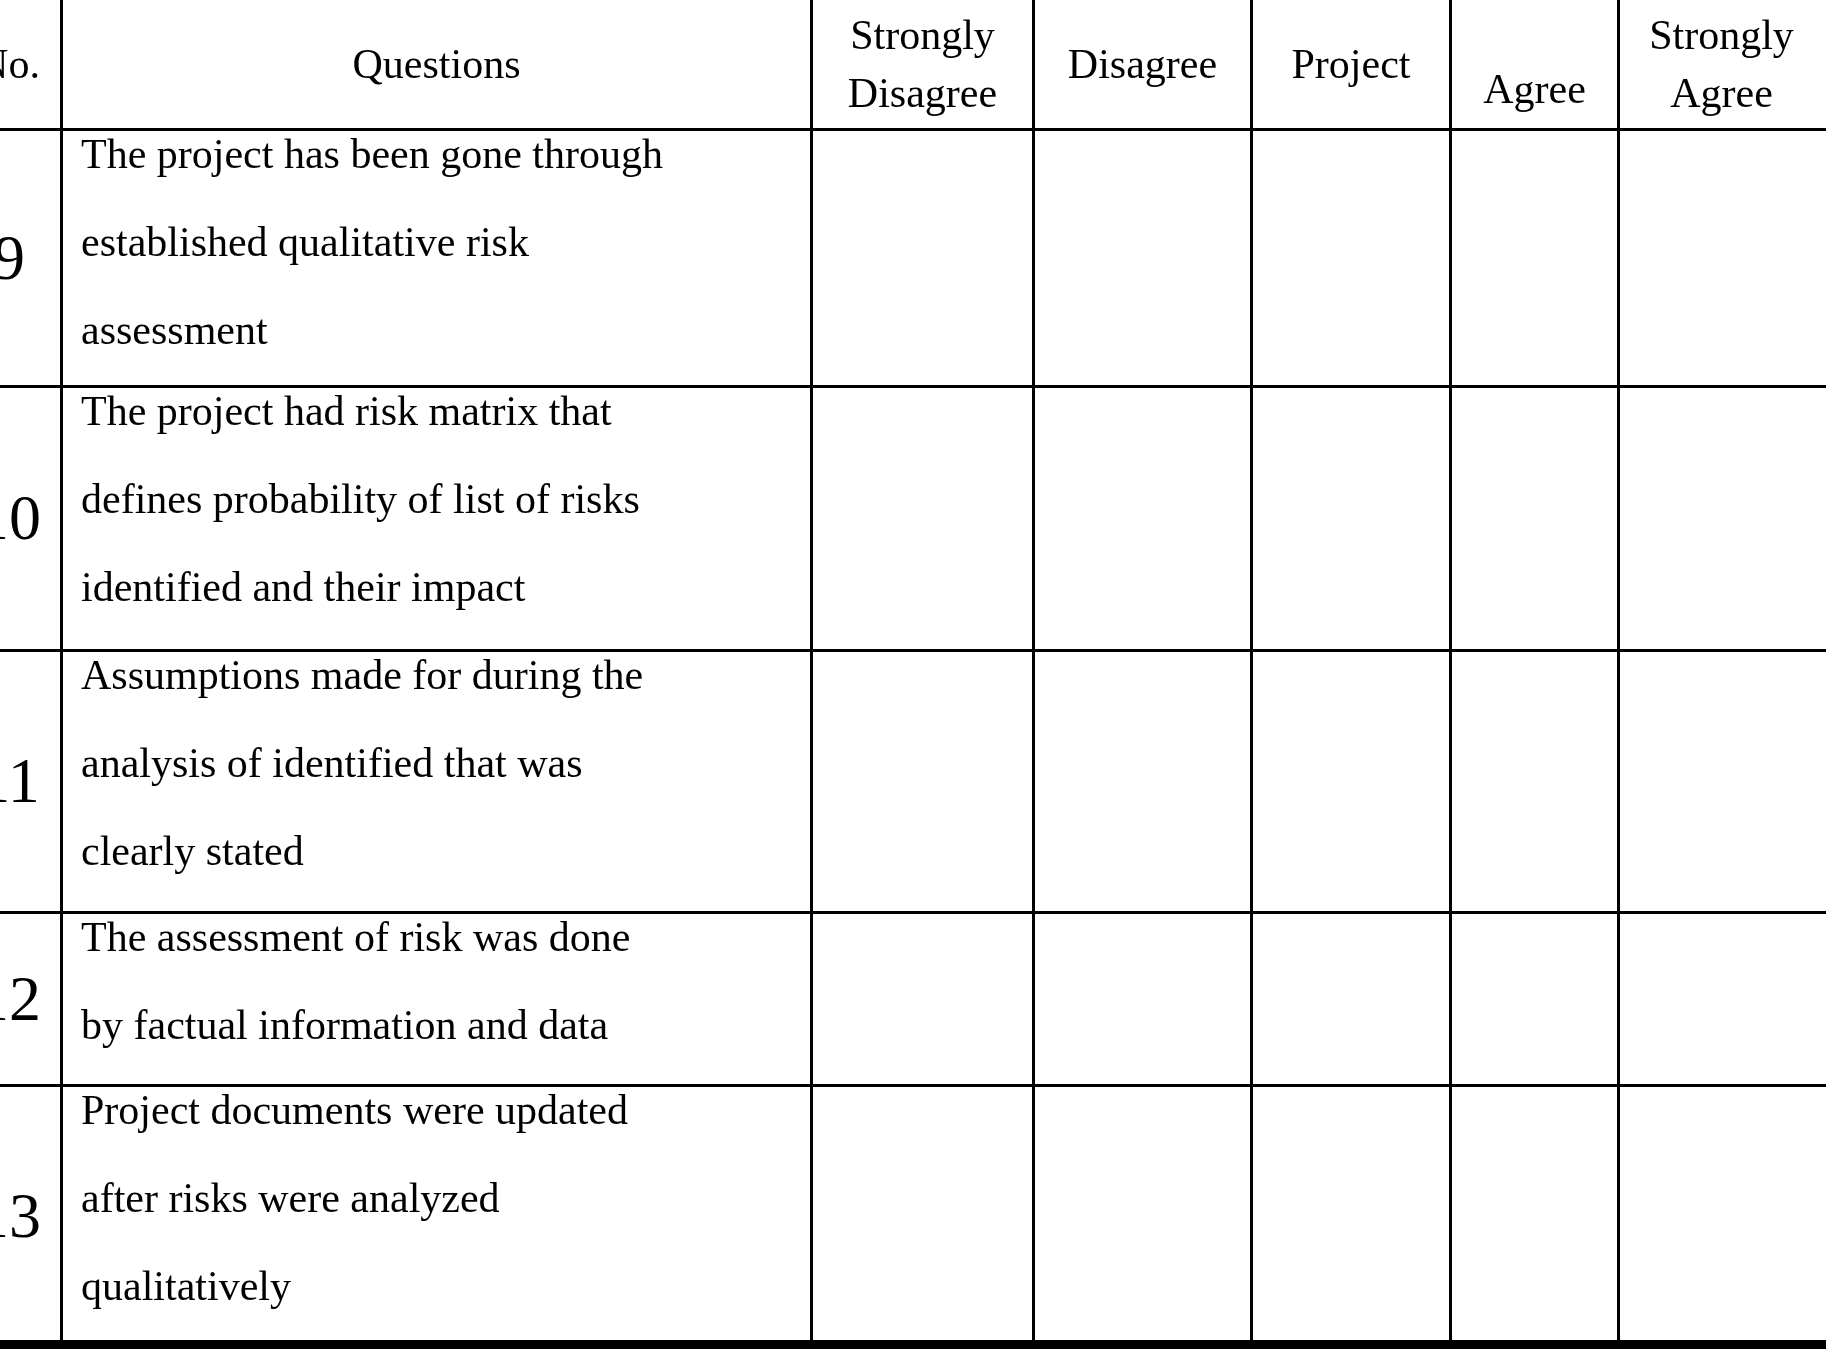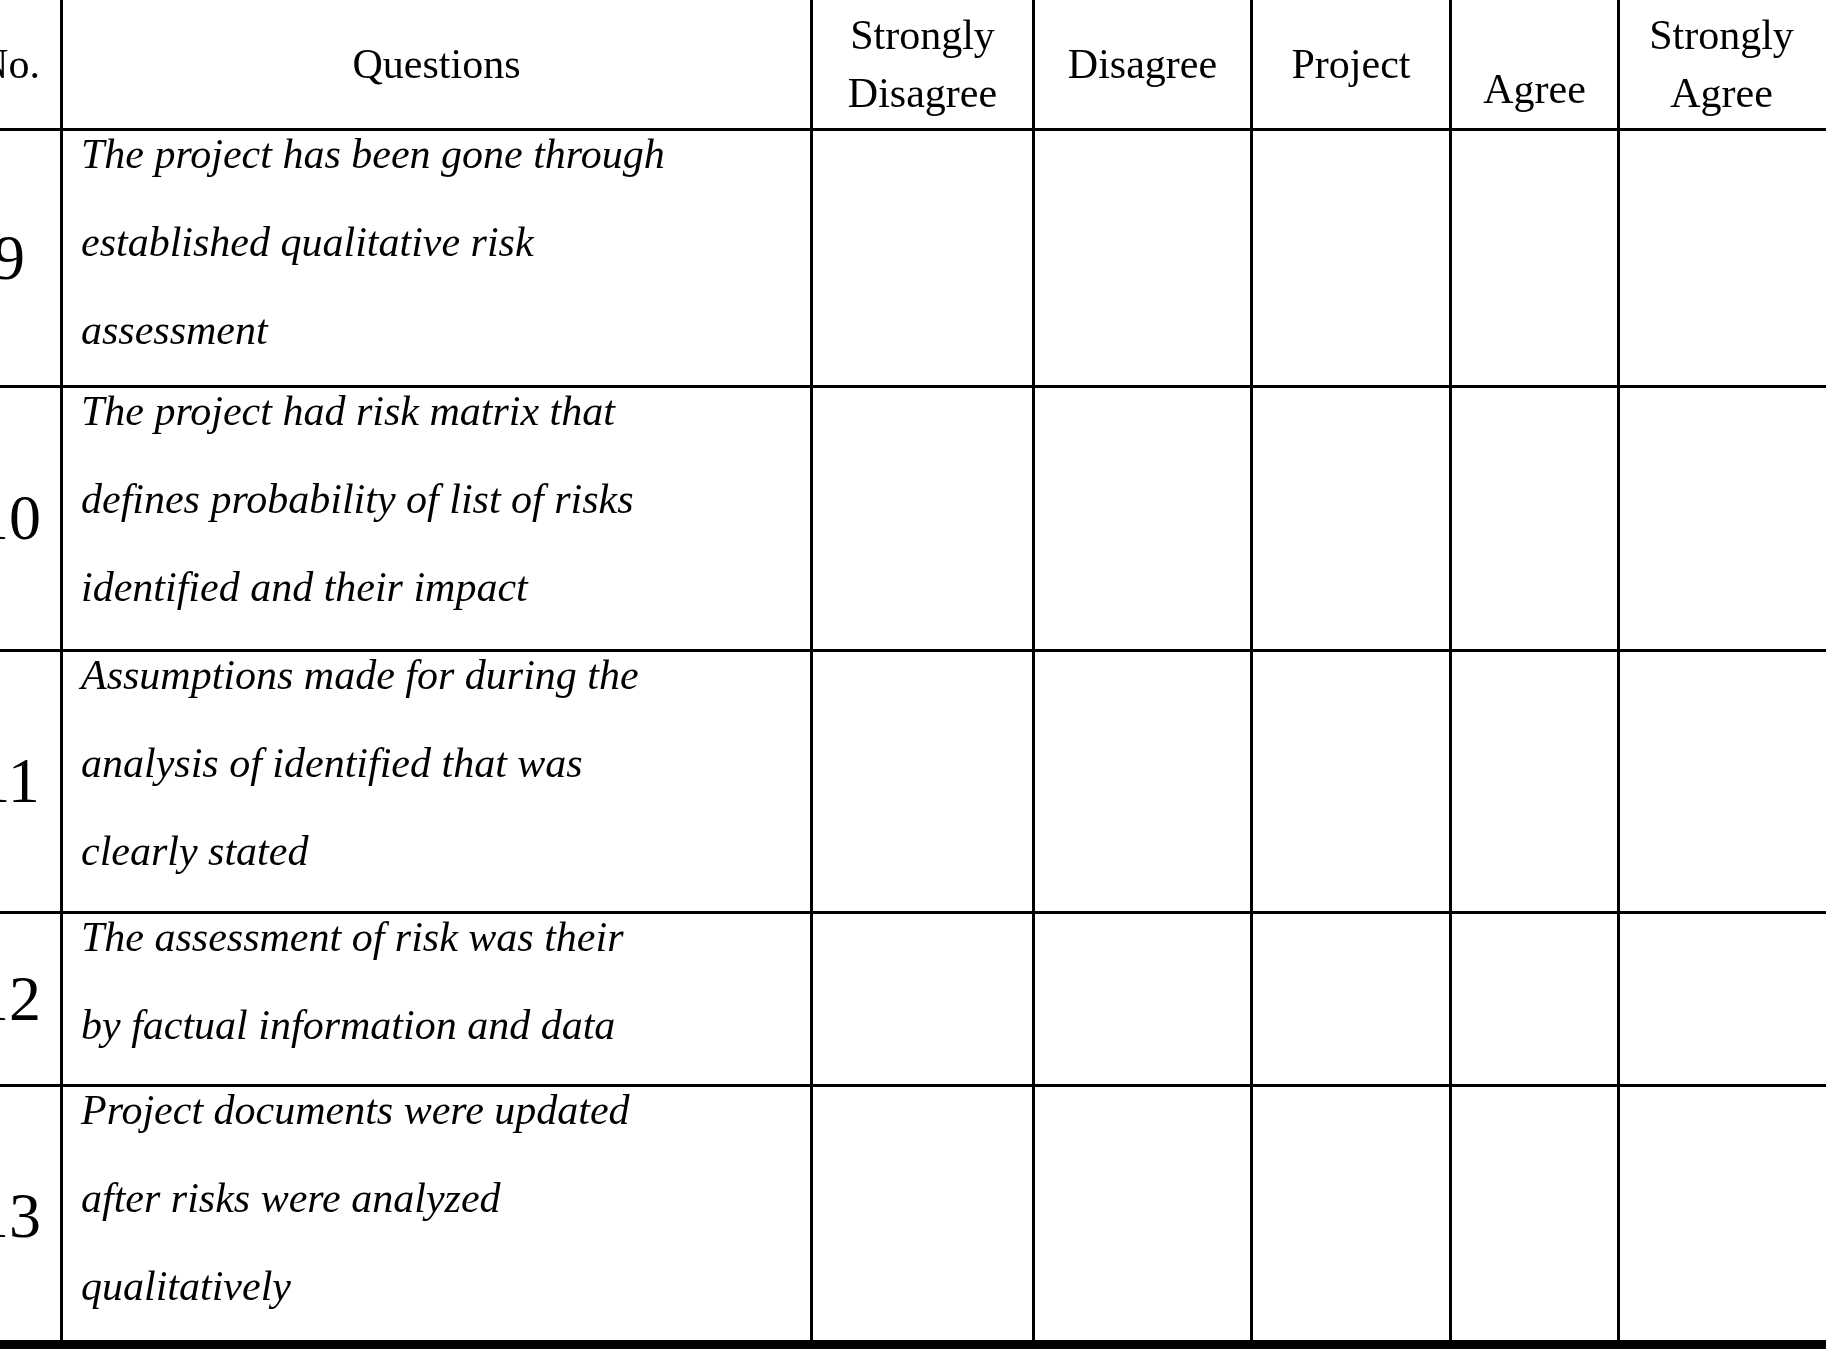--- a/index.html
+++ b/index.html
@@ -42,21 +42,20 @@
 
   td.no-cell {
     font-size: 64px;
     text-align: center;
     vertical-align: middle;
   }
   td.q-cell {
     vertical-align: top;
     padding-left: 18px;
     padding-right: 8px;
-    font-style: italic;
   }
   .q-text {
     font-size: 42px;
     line-height: 88px;
     margin-top: -21px;
     white-space: pre-line;
   }
   td.rating-cell { background: #ffffff; }
 
   .bottom-bar {
@@ -131,21 +130,21 @@
           </td>
         <td class="rating-cell"></td>
         <td class="rating-cell"></td>
         <td class="rating-cell"></td>
         <td class="rating-cell"></td>
         <td class="rating-cell"></td>
       </tr>
       <tr style="height:173px">
         <td class="no-cell">12</td>
         <td class="q-cell">
-            <div class="q-text">The assessment of risk was their
+            <div class="q-text">The assessment of risk was done
 by factual information and data</div>
           </td>
         <td class="rating-cell"></td>
         <td class="rating-cell"></td>
         <td class="rating-cell"></td>
         <td class="rating-cell"></td>
         <td class="rating-cell"></td>
       </tr>
       <tr class="last-row" style="height:260px">
         <td class="no-cell">13</td>

